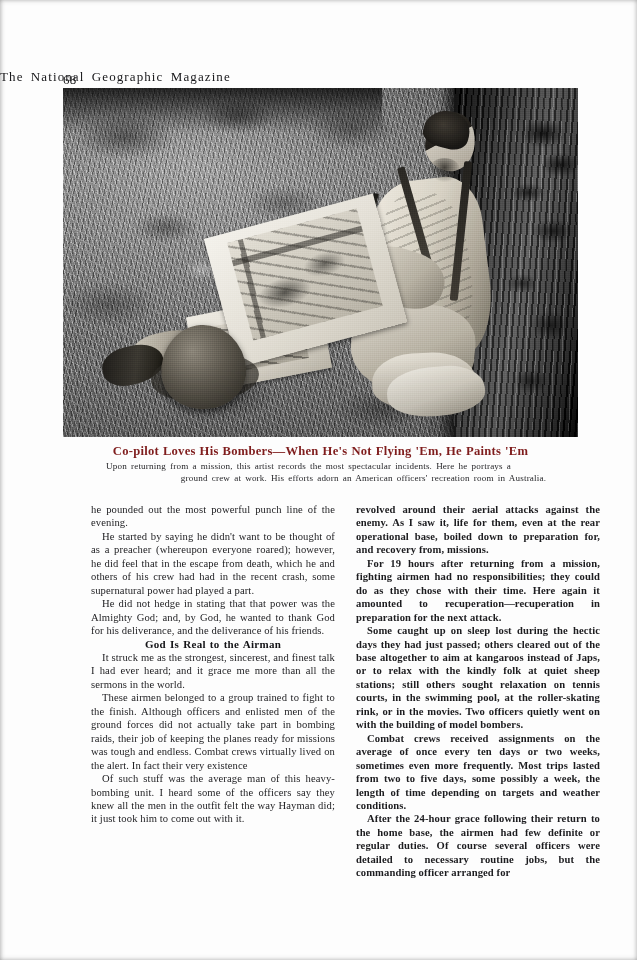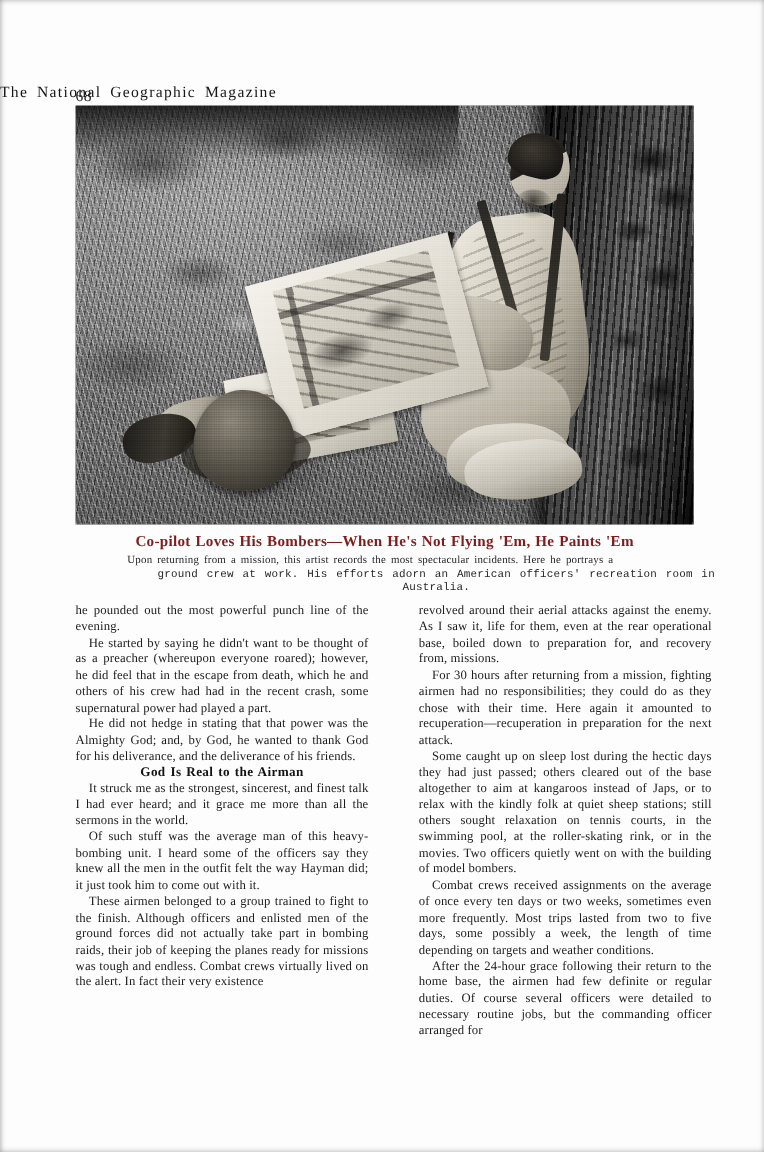--- a/index.html
+++ b/index.html
@@ -378,42 +378,43 @@
     top: 461px;
     width: 515px;
     font-size: 9.1px;
     line-height: 11.6px;
     color: #27272a;
     text-align: justify;
     word-spacing: 1.6px;
     letter-spacing: .18px;
     margin-left: 43px;
   }
-  .cap-body .l2 { display: block; text-align: center; font-family: Liberation Mono, monospace; }
+  .cap-body .l2 { display: block; text-align: center; }
 
   
   .cols {
     position: absolute;
     left: 63px;
     top: 503px;
     width: 515px;
     height: 420px;
   }
   .col {
     position: absolute;
     top: 0;
     width: 244px;
     font-size: 10.6px;
     line-height: 13.45px;
     color: #1c1c1f;
     text-align: justify;
     letter-spacing: .1px;
+    margin-left: 28px;
   }
   .col-left  { left: 0; }
-  .col-right { left: 286px; }
+  .col-right { left: 265px; font-weight: bold; }
   .col p {
     margin: 0;
     text-indent: 11px;
   }
   .col p.noindent { text-indent: 0; }
   .subhead {
     margin: 9px 0 6px 0;
     text-align: center;
     font-size: 11px;
     font-weight: bold;
@@ -483,26 +484,26 @@
   </div>
 
   <div class="cols">
 
     <div class="col col-left">
       <p class="noindent">he pounded out the most powerful punch line of the evening.</p>
       <p>He started by saying he didn't want to be thought of as a preacher (whereupon everyone roared); however, he did feel that in the escape from death, which he and others of his crew had had in the recent crash, some supernatural power had played a part.</p>
       <p>He did not hedge in stating that that power was the Almighty God; and, by God, he wanted to thank God for his deliverance, and the deliverance of his friends.</p>
       <p class="subhead">God Is Real to the Airman</p>
       <p>It struck me as the strongest, sincerest, and finest talk I had ever heard; and it grace me more than all the sermons in the world.</p>
+      <p>These airmen belonged to a group trained to fight to the finish.  Although officers and enlisted men of the ground forces did not actually take part in bombing raids, their job of keeping the planes ready for missions was tough and endless.  Combat crews virtually lived on the alert.  In fact their very existence</p>
       <p>Of such stuff was the average man of this heavy-bombing unit.  I heard some of the officers say they knew all the men in the outfit felt the way Hayman did; it just took him to come out with it.</p>
-      <p>These airmen belonged to a group trained to fight to the finish.  Although officers and enlisted men of the ground forces did not actually take part in bombing raids, their job of keeping the planes ready for missions was tough and endless.  Combat crews virtually lived on the alert.  In fact their very existence</p>
     </div>
 
     <div class="col col-right">
       <p class="noindent">revolved around their aerial attacks against the enemy.  As I saw it, life for them, even at the rear operational base, boiled down to preparation for, and recovery from, missions.</p>
-      <p>For 30 hours after returning from a mission, fighting airmen had no responsibilities; they could do as they chose with their time.  Here again it amounted to recuperation—recuperation in preparation for the next attack.</p>
+      <p>For 19 hours after returning from a mission, fighting airmen had no responsibilities; they could do as they chose with their time.  Here again it amounted to recuperation—recuperation in preparation for the next attack.</p>
       <p>Some caught up on sleep lost during the hectic days they had just passed; others cleared out of the base altogether to aim at kangaroos instead of Japs, or to relax with the kindly folk at quiet sheep stations; still others sought relaxation on tennis courts, in the swimming pool, at the roller-skating rink, or in the movies.  Two officers quietly went on with the building of model bombers.</p>
       <p>Combat crews received assignments on the average of once every ten days or two weeks, sometimes even more frequently.  Most trips lasted from two to five days, some possibly a week, the length of time depending on targets and weather conditions.</p>
       <p>After the 24-hour grace following their return to the home base, the airmen had few definite or regular duties.  Of course several officers were detailed to necessary routine jobs, but the commanding officer arranged for</p>
     </div>
 
   </div>
 </div>
 
 </body></html>

